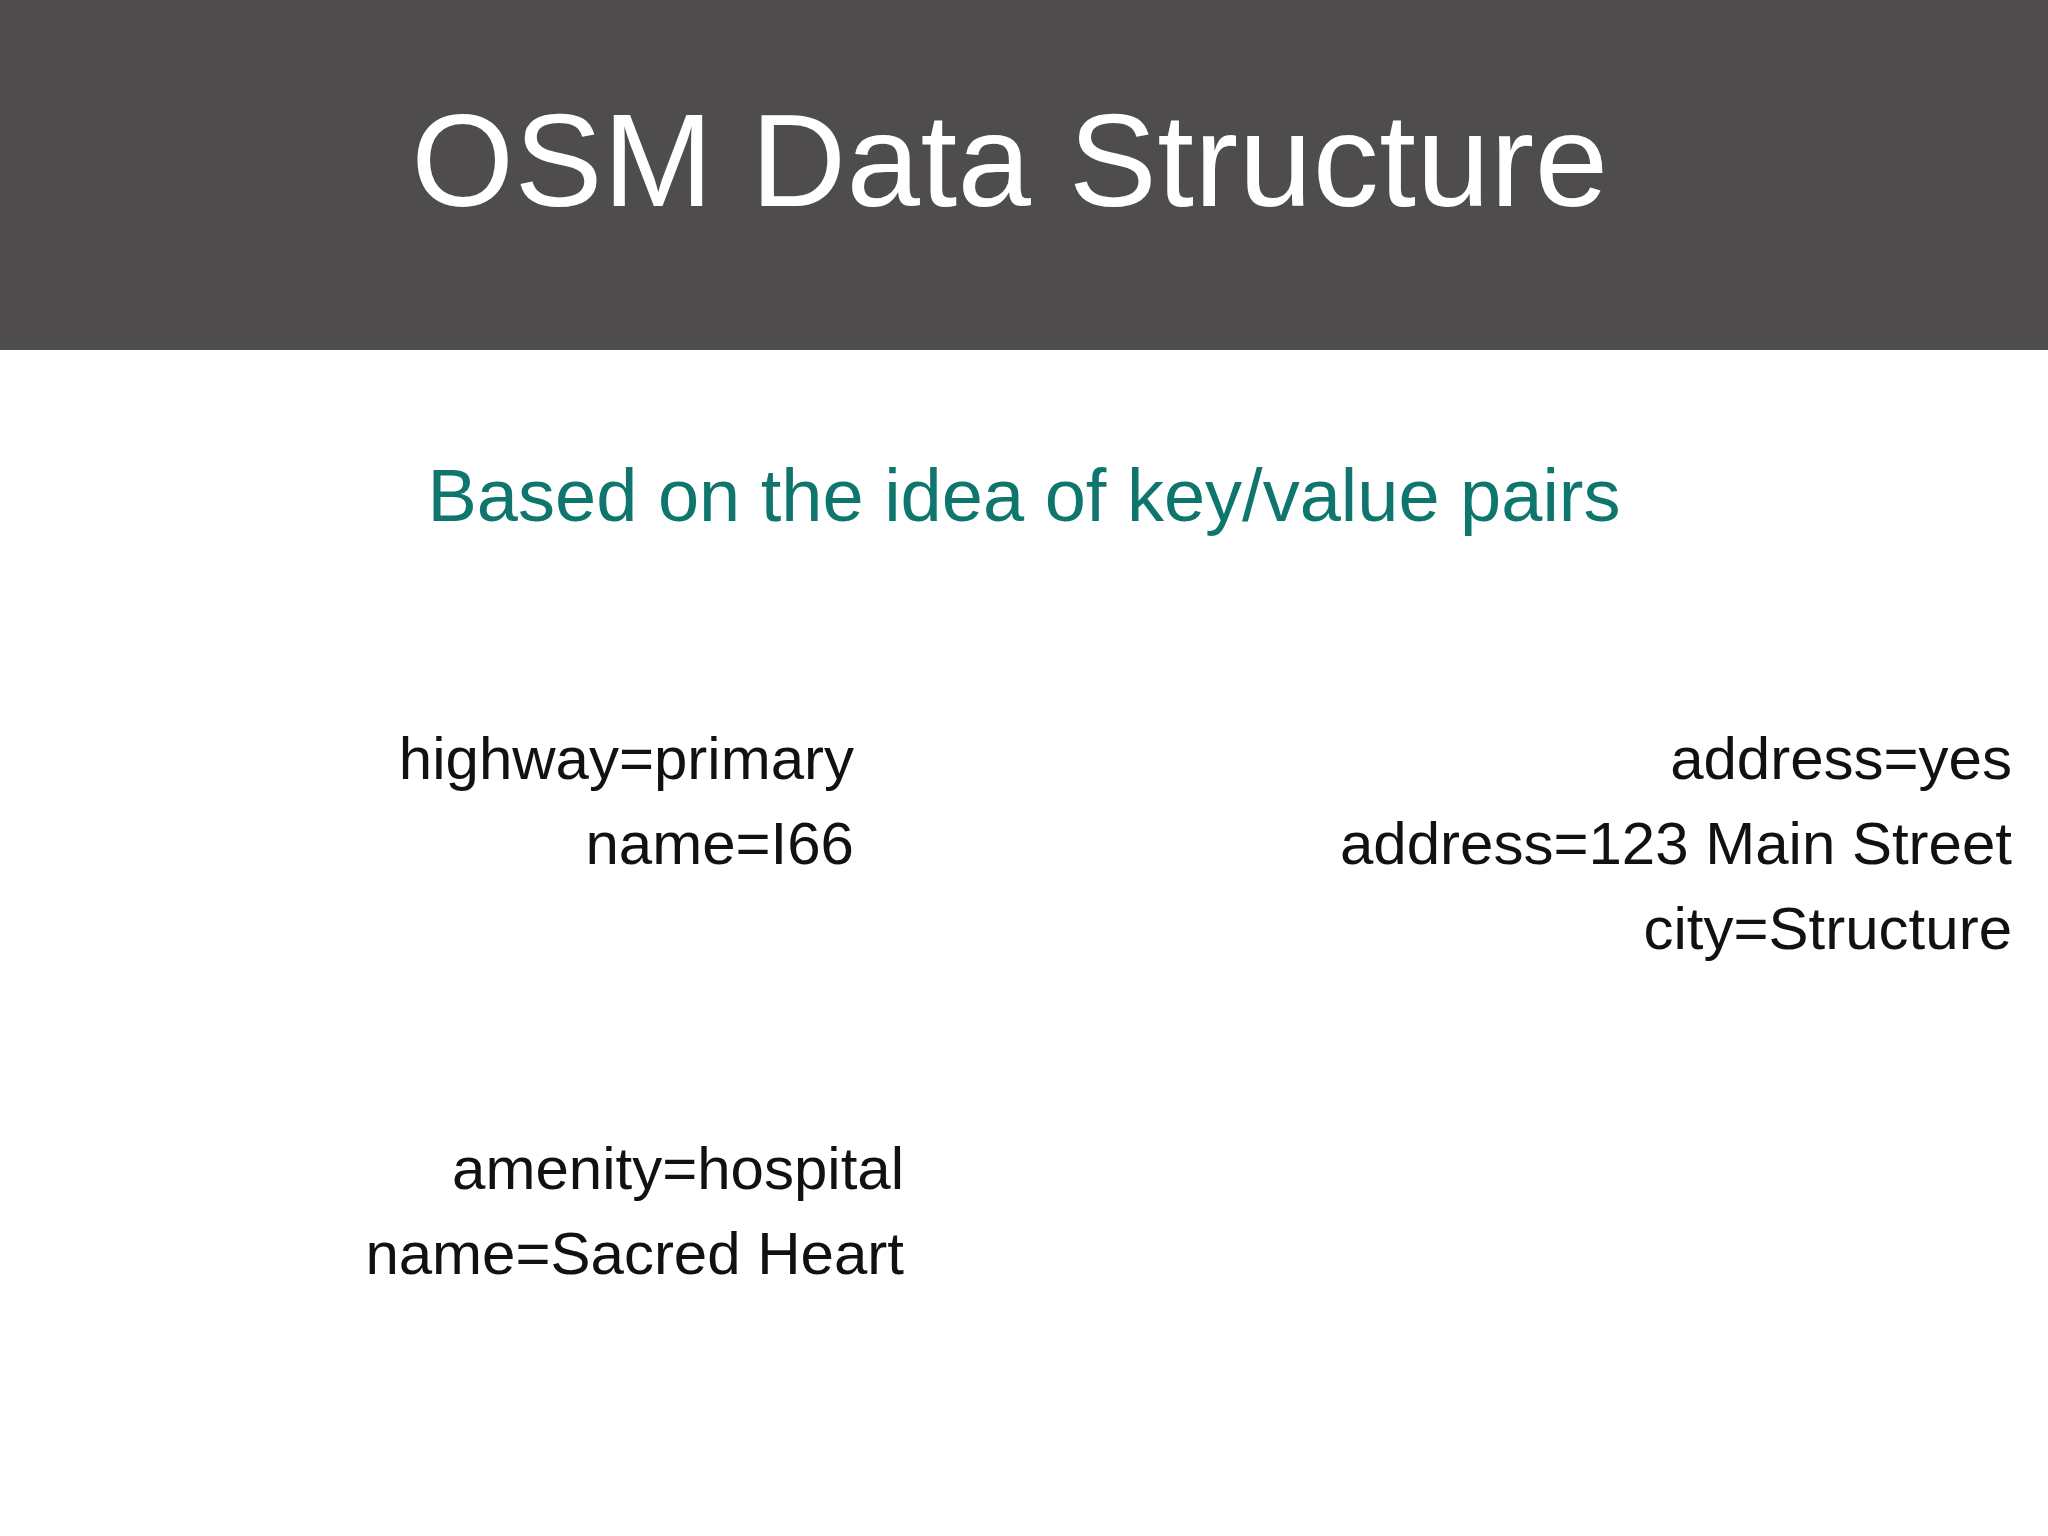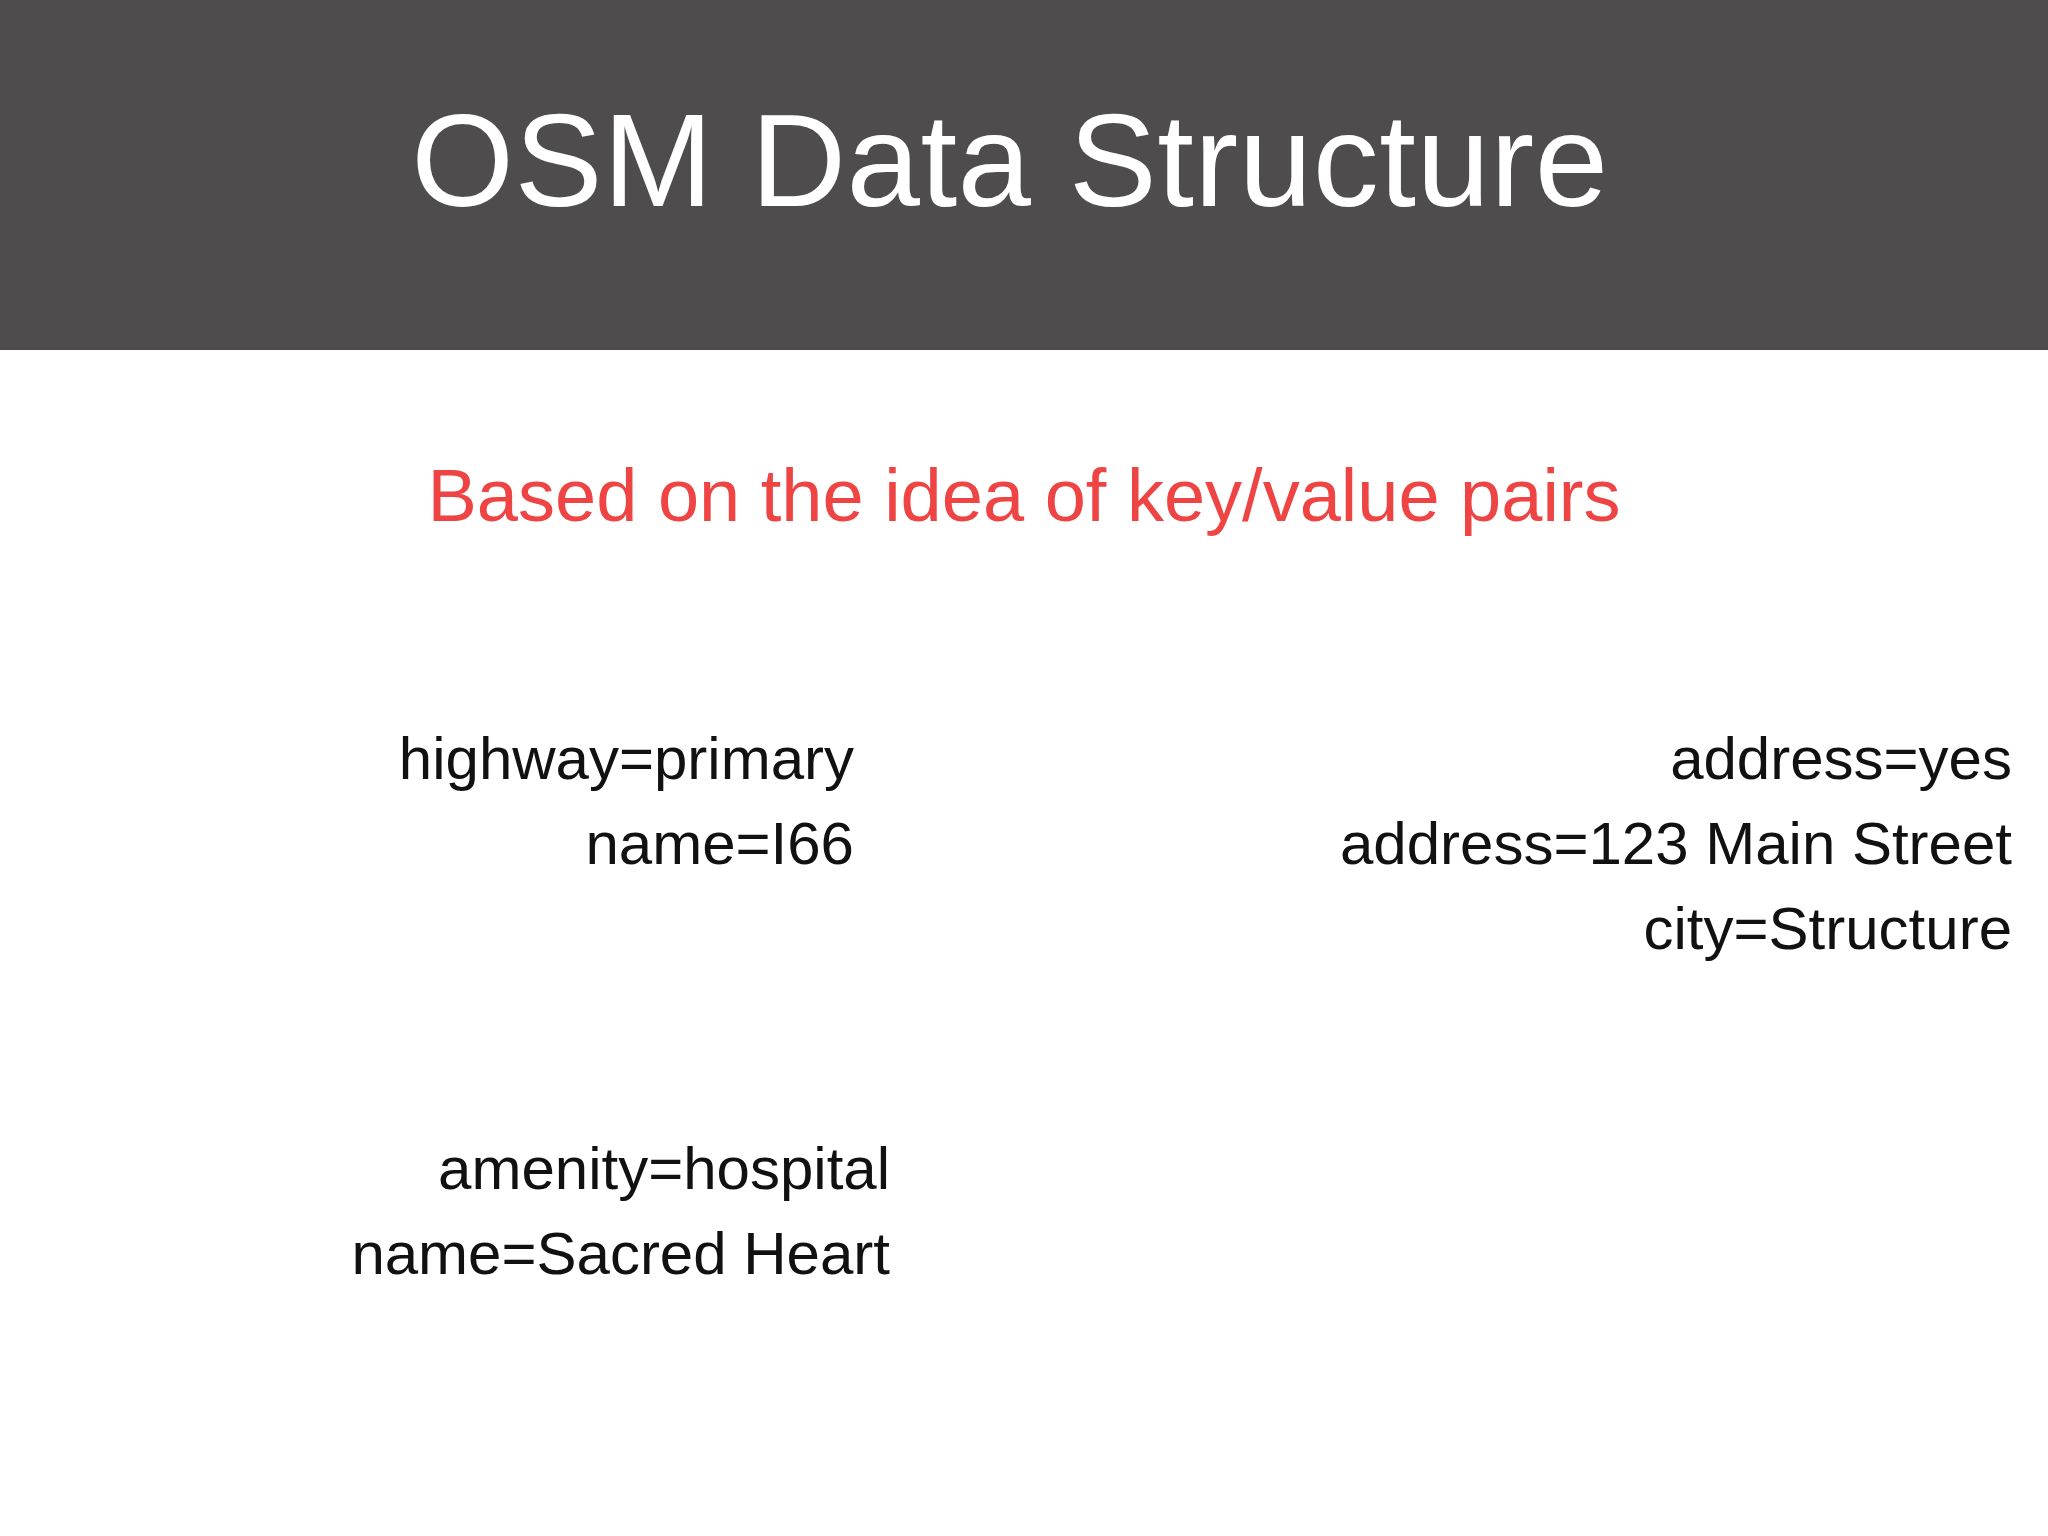--- a/index.html
+++ b/index.html
@@ -47,21 +47,21 @@
     box-sizing: border-box;
   }
 
   
   .subtitle {
     position: absolute;
     left: 0;
     top: 455px;
     width: 2048px;
     text-align: center;
-    color: #ef4444;
+    color: #0f766e;
     font-size: 74px;
     font-weight: 400;
     line-height: 1.12;
     white-space: nowrap;
   }
 
   .tag-block {
     position: absolute;
     color: #111111;
     font-size: 60px;
@@ -84,21 +84,21 @@
 
   
   .tag-block--building {
     left: 1012px;
     top: 716px;
     width: 1000px;
   }
 
   
   .tag-block--amenity {
-    left: 190px;
+    left: 204px;
     top: 1126px;
     width: 700px;
   }
 </style>
 </head>
 <body>
 
 <div class="slide">
 
   <div class="header-band"></div>

